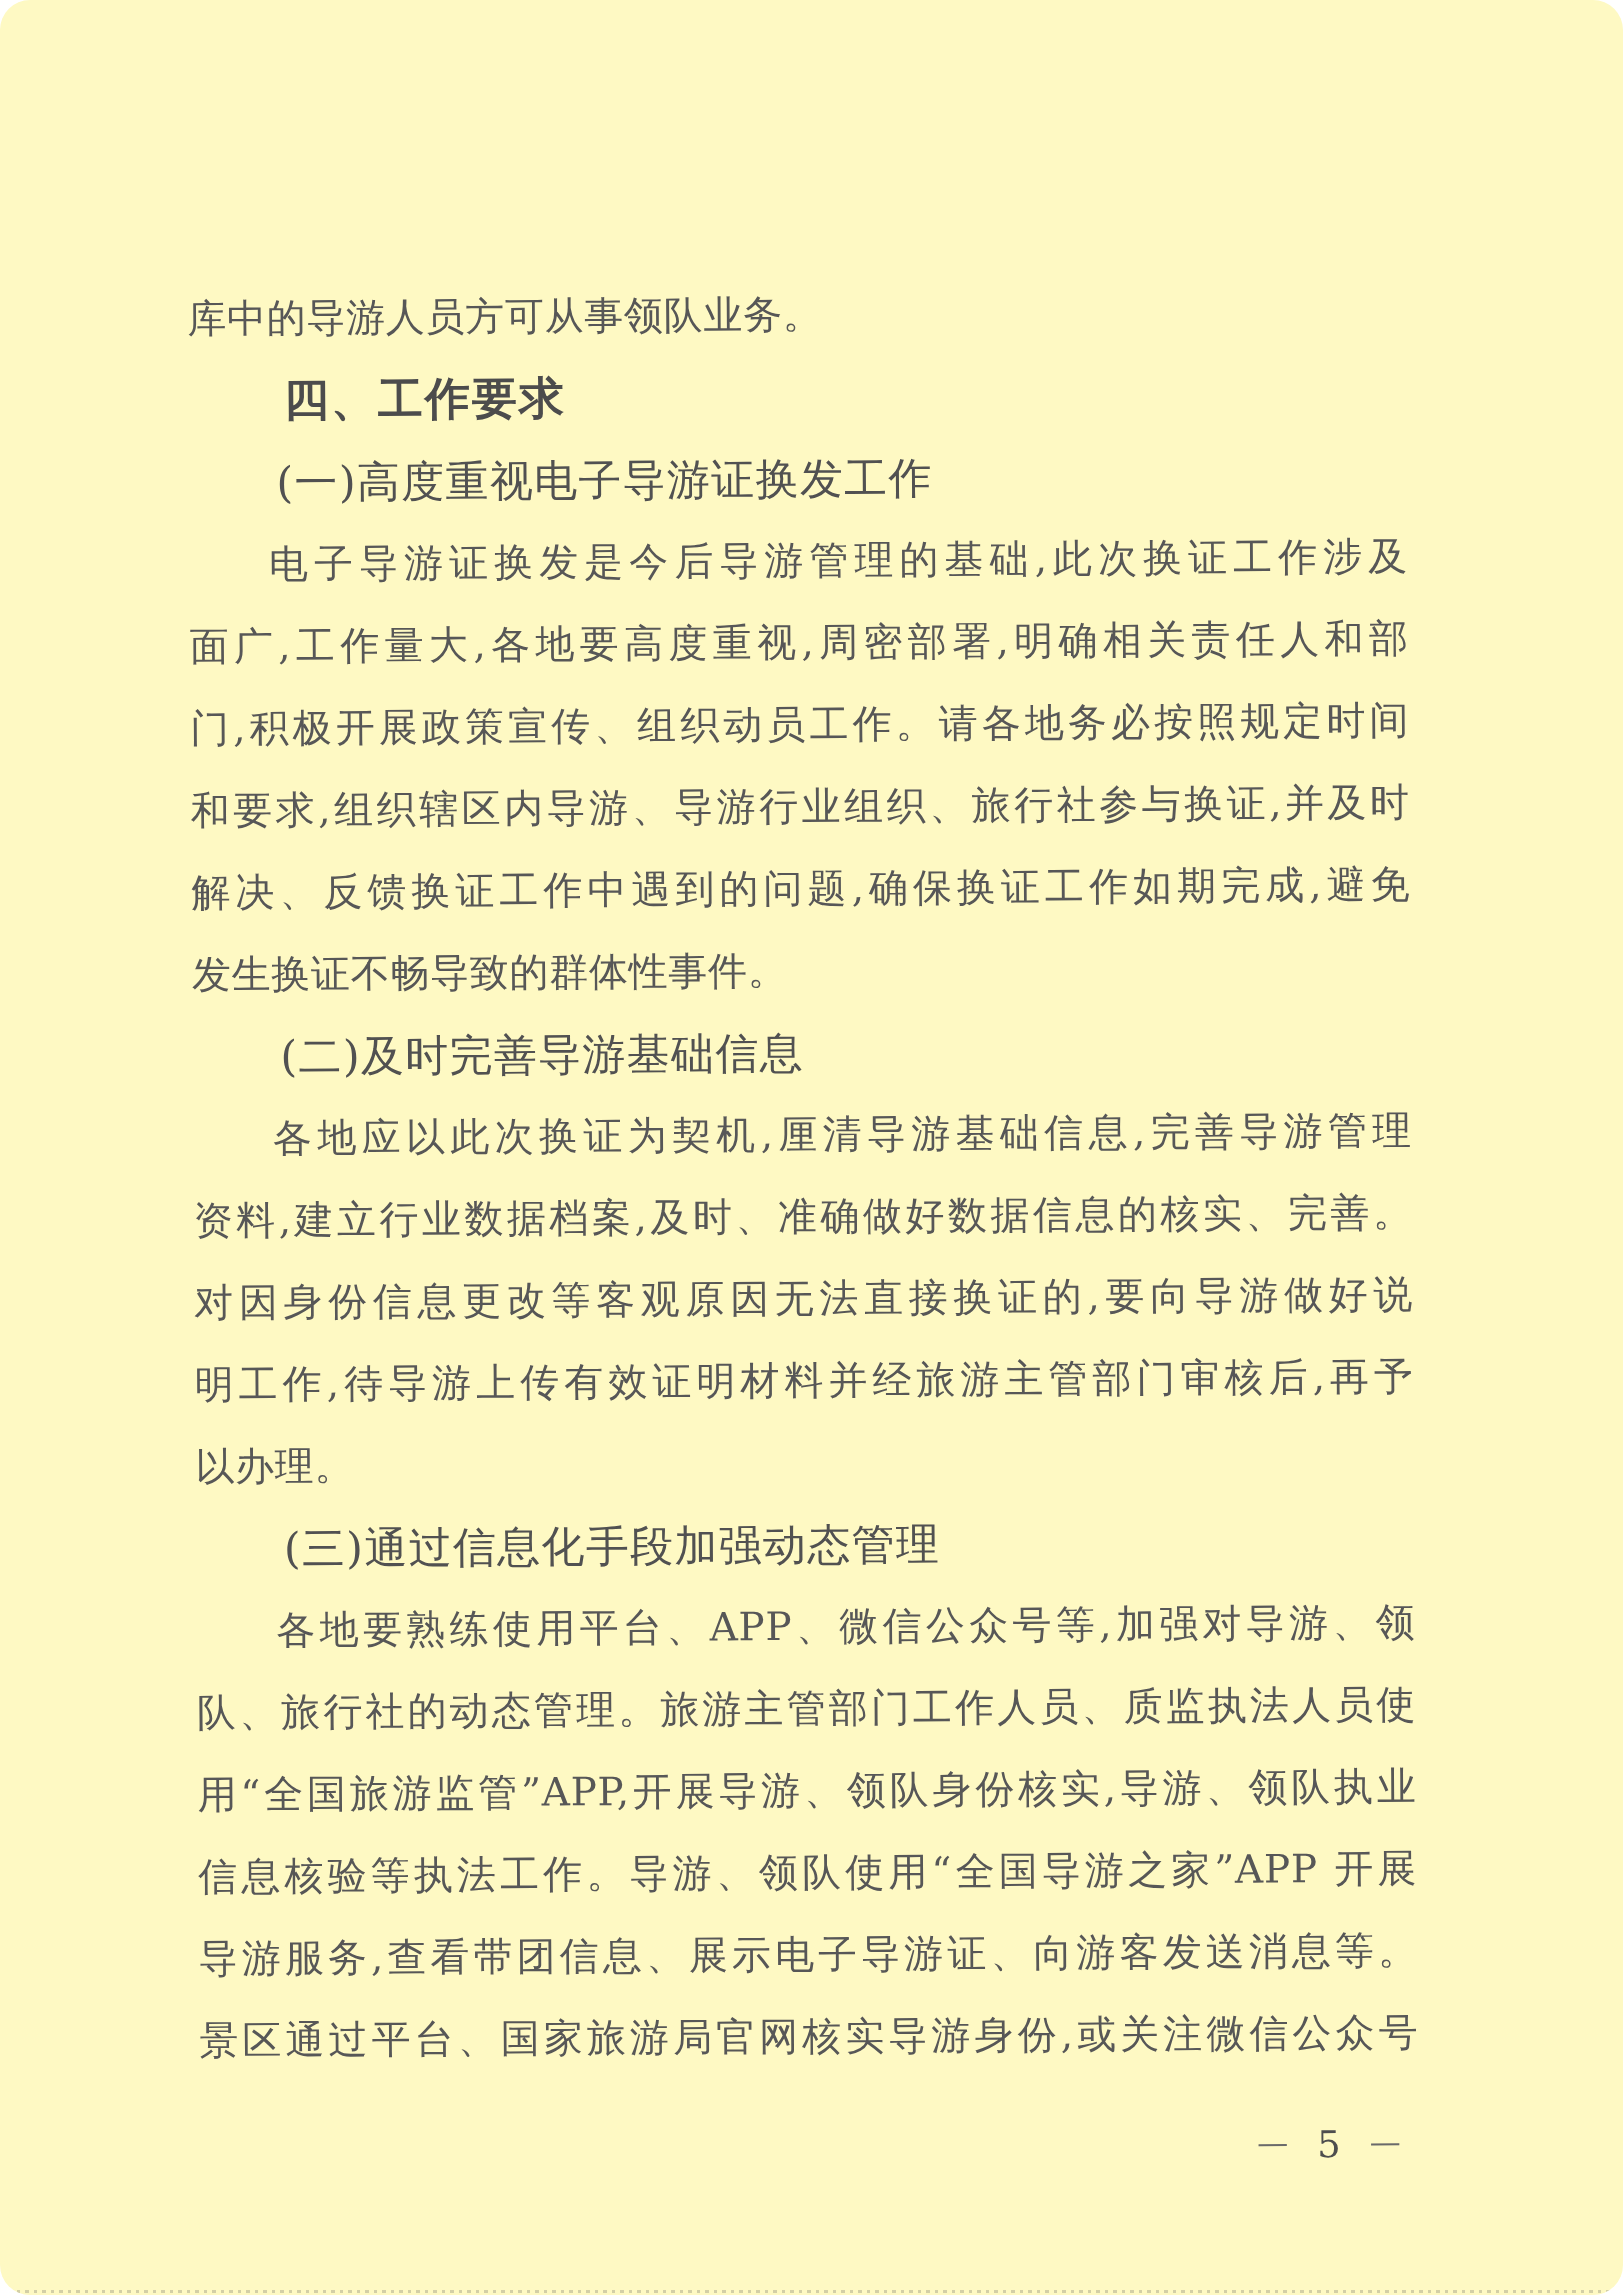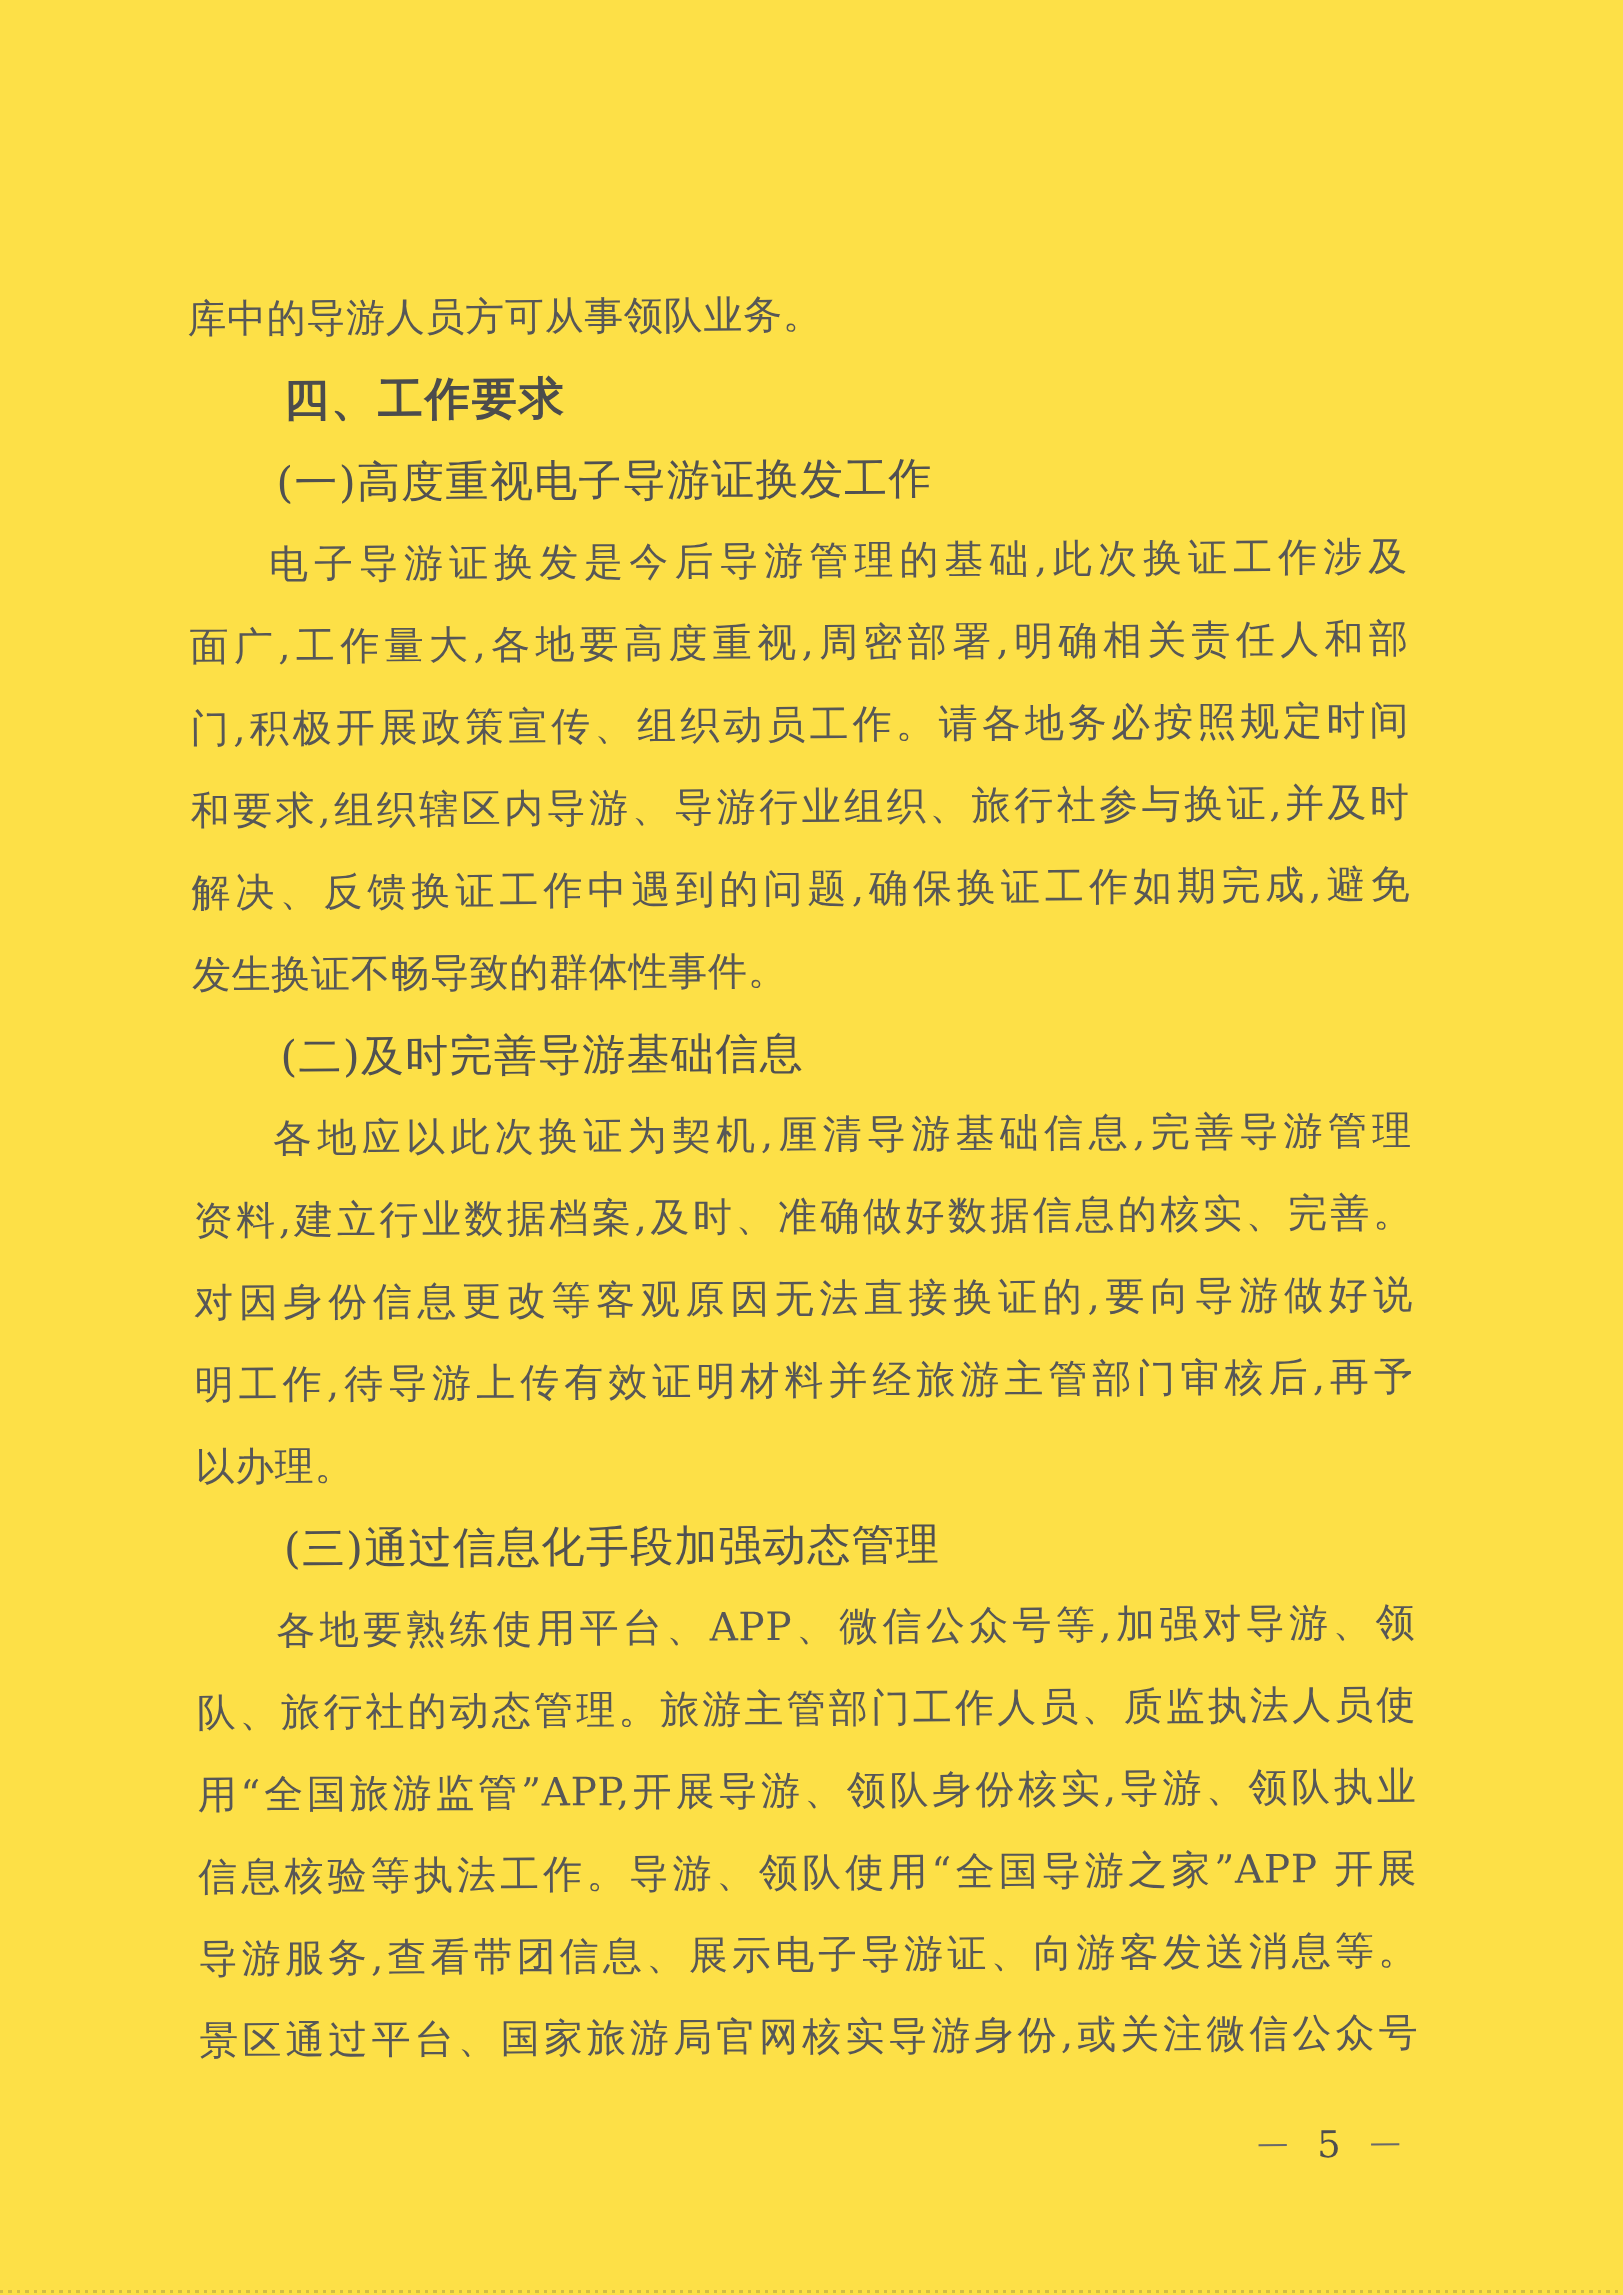--- a/index.html
+++ b/index.html
@@ -4,22 +4,23 @@
 <style>
   html, body { margin: 0; padding: 0; }
   body {
     width: 1623px; height: 2295px;
     background: #ffffff;
     font-family: "DejaVu Serif", "Liberation Serif", serif;
   }
   .page {
     position: relative;
     width: 1623px; height: 2295px;
-    background: #fde047;
+    background: #fef9c3;
     overflow: hidden;
+    border-radius: 30px;
   }
   
   .content {
     position: absolute;
     left: 187px; top: 278px;
     width: 1219px;
     transform: rotate(-0.4deg);
     transform-origin: left top;
     color: #575757;
   }

